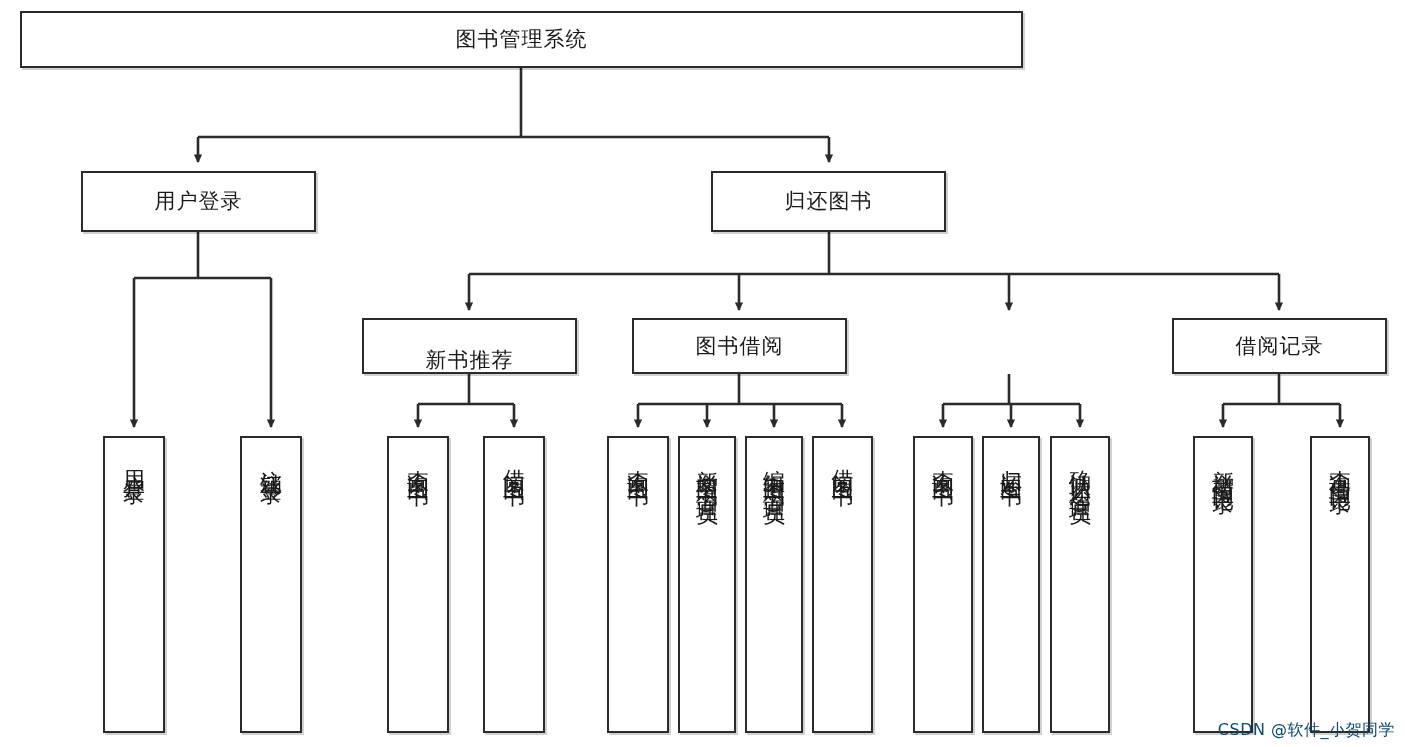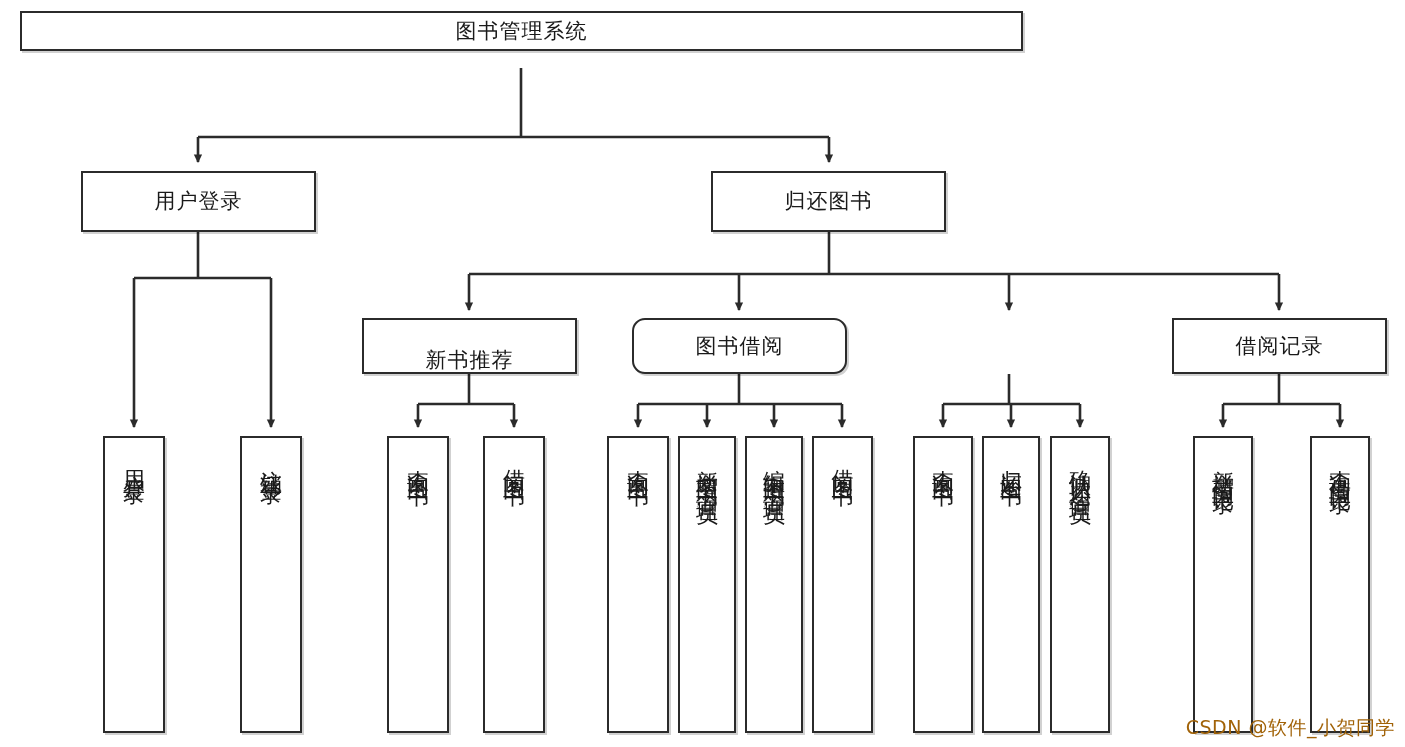--- a/index.html
+++ b/index.html
@@ -53,22 +53,22 @@
     writing-mode: vertical-rl;
     text-orientation: upright;
     font-size: 22px;
     letter-spacing: 5px;
     line-height: 1;
   }
   #watermark {
     position: absolute;
     right: 10px;
     bottom: 6px;
-    font-size: 19px;
-    color: #a16207;
+    font-size: 16px;
+    color: #0c4a6e;
     white-space: nowrap;
     letter-spacing: 0.5px;
     margin-top: 6px;
   }
 </style>
 </head>
 <body>
 
 <div id="canvas">
 
@@ -115,35 +115,35 @@
       <path d="M1011,404 L1011,427" marker-end="url(#arrow)"></path>
       <path d="M1080,404 L1080,427" marker-end="url(#arrow)"></path>
 
       <path d="M1279,374 L1279,404"></path>
       <path d="M1223,404 L1340,404"></path>
       <path d="M1223,404 L1223,427" marker-end="url(#arrow)"></path>
       <path d="M1340,404 L1340,427" marker-end="url(#arrow)"></path>
     </g>
   </svg>
 
-  <div class="node horiz" style="left:20px; top:11px; width:1003px; height:40px;">
+  <div class="node horiz" style="left:20px; top:11px; width:1003px; height:57px;">
     <span class="label">图书管理系统</span>
   </div>
 
   <div class="node horiz" style="left:81px; top:171px; width:235px; height:61px;">
     <span class="label">用户登录</span>
   </div>
   <div class="node horiz" style="left:711px; top:171px; width:235px; height:61px;">
     <span class="label">归还图书</span>
   </div>
 
   <div class="node horiz" style="left:362px; top:318px; width:215px; height:56px;align-items:flex-end;">
     <span class="label">新书推荐</span>
   </div>
-  <div class="node horiz" style="left:632px; top:318px; width:215px; height:56px;border-radius:13px;">
+  <div class="node horiz" style="left:632px; top:318px; width:215px; height:56px;">
     <span class="label">图书借阅</span>
   </div>
   <div class="node horiz" style="left:1172px; top:318px; width:215px; height:56px;">
     <span class="label">借阅记录</span>
   </div>
 
   <div class="node vert" style="left:103px; top:436px; width:62px; height:297px;">
     <span class="label">用户登录</span>
   </div>
   <div class="node vert" style="left:240px; top:436px; width:62px; height:297px;">

